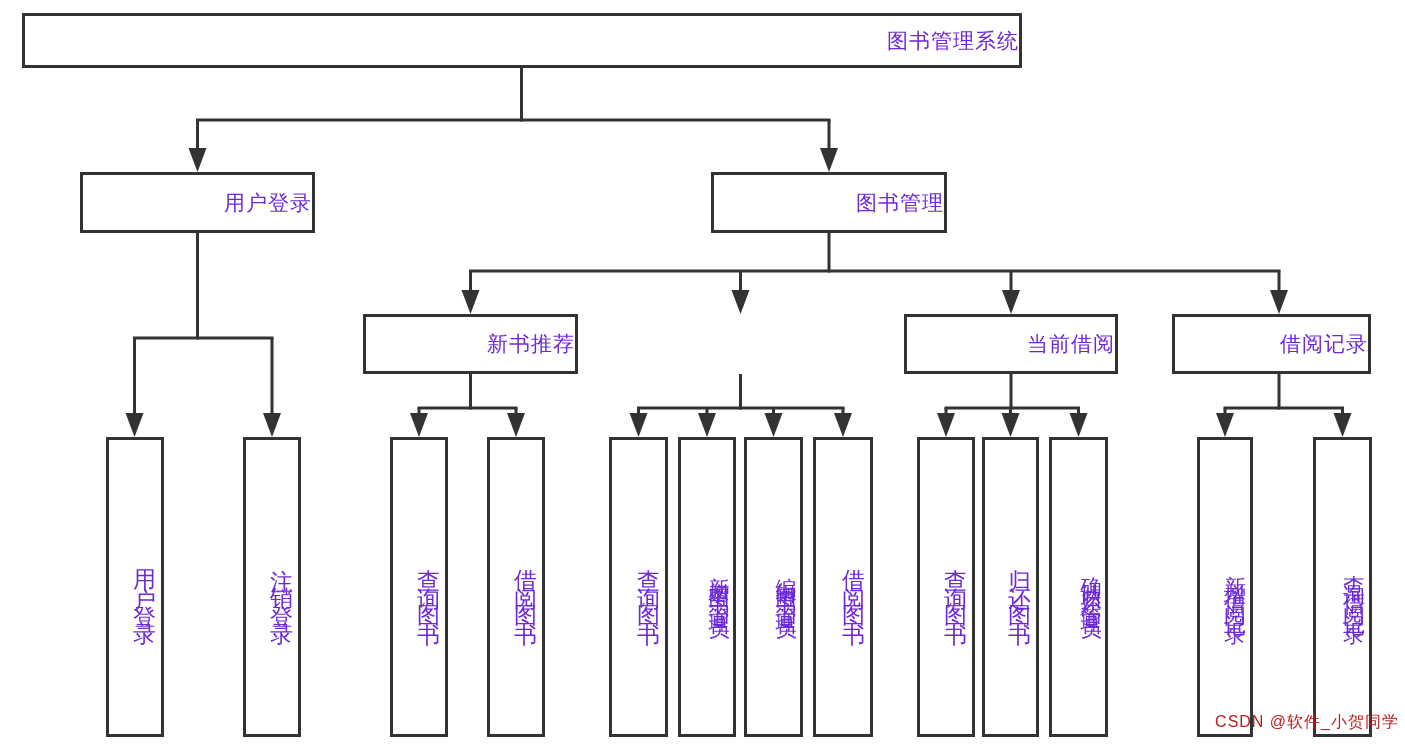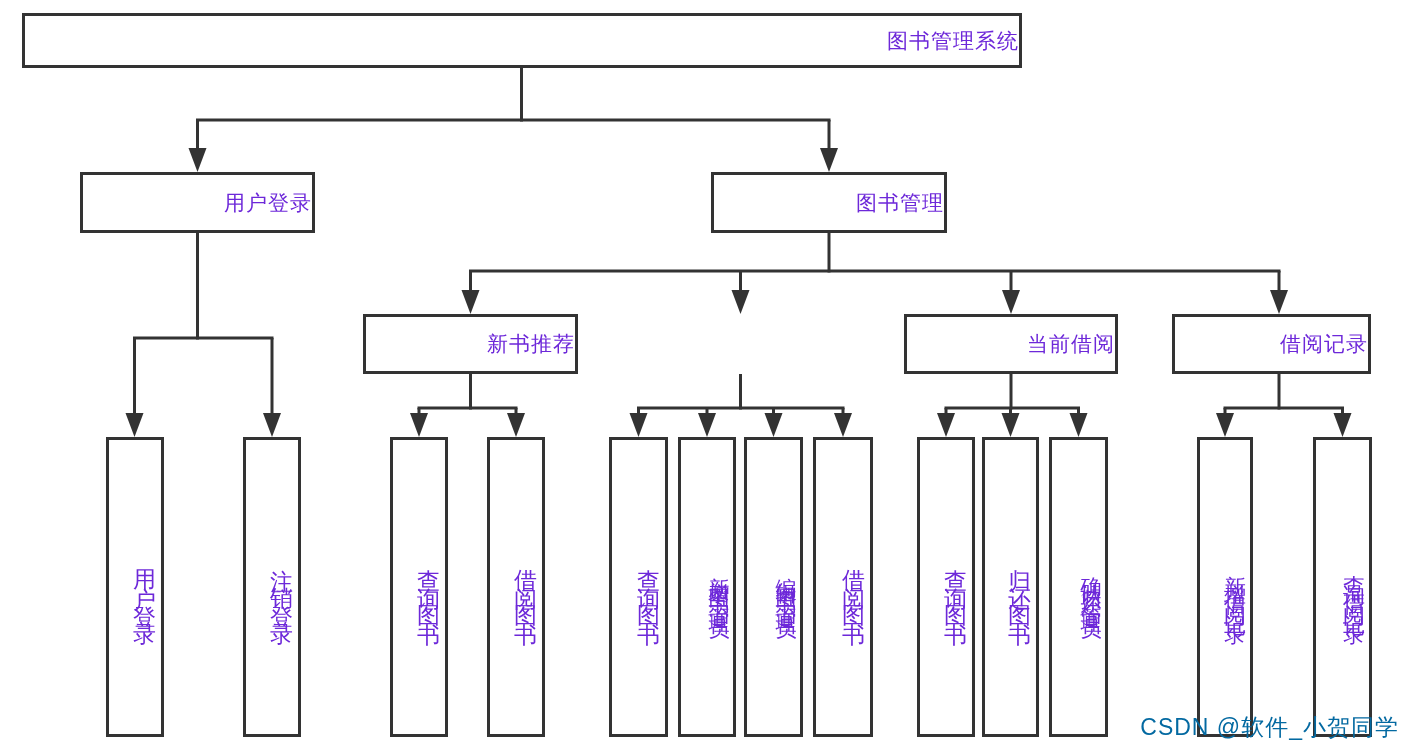--- a/index.html
+++ b/index.html
@@ -28,22 +28,22 @@
     writing-mode:vertical-rl;
     text-orientation:mixed;
     white-space:nowrap;
   }
   .sp4{font-size:23px;letter-spacing:18px;}
   .sp6{font-size:22px;letter-spacing:10px;}
   .sp9{font-size:21px;letter-spacing:6px;}
   .watermark{
     position:absolute;
     right:6px;top:712px;
-    color:#0369a1;
-    font-size:23px;
+    color:#b91c1c;
+    font-size:16px;
     letter-spacing:1px;
     z-index:9;
     font-family:"Liberation Sans","DejaVu Sans",sans-serif;
   }
 </style>
 </head>
 <body>
 
 <div class="canvas">
 

